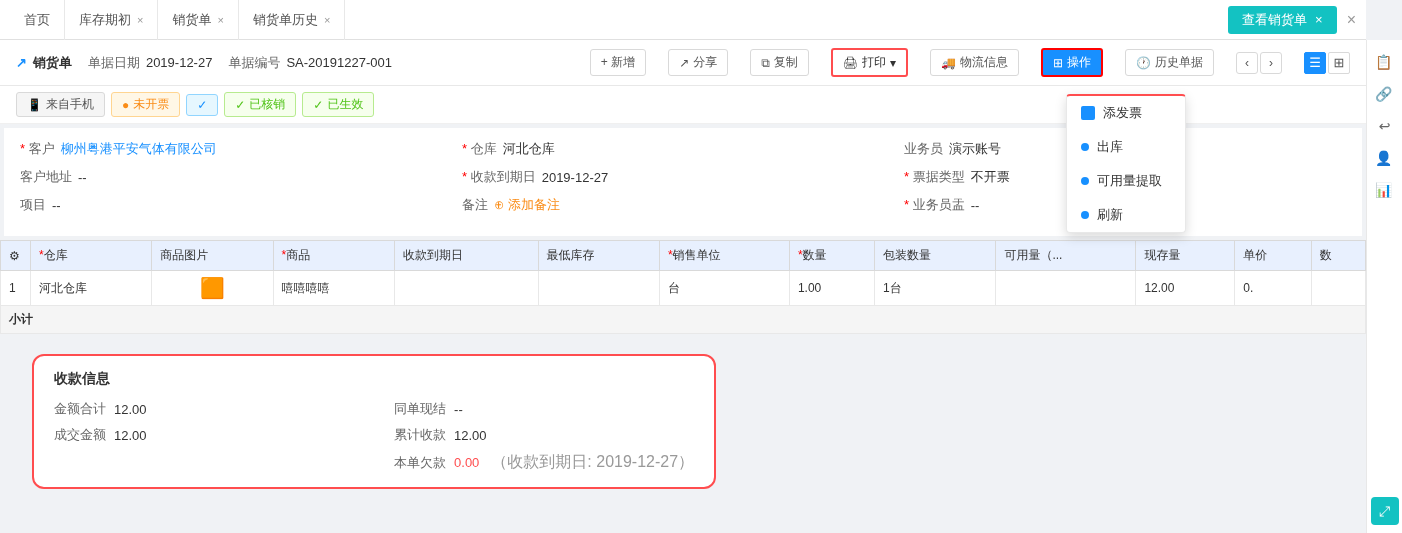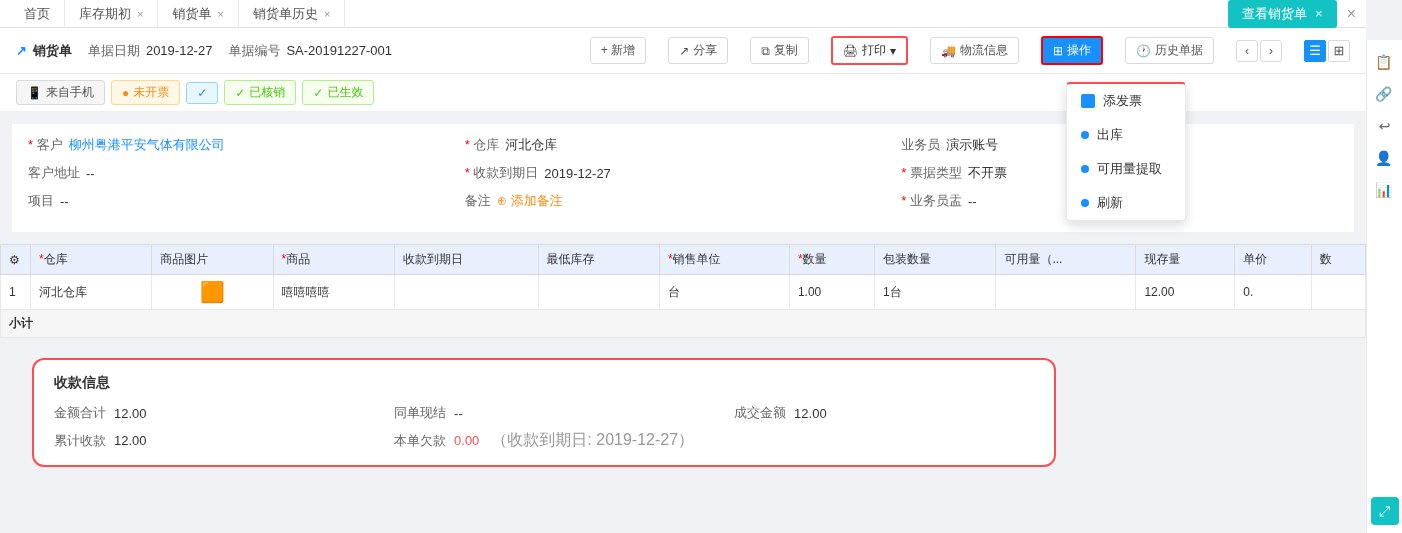--- a/index.html
+++ b/index.html
@@ -1,21 +1,21 @@
 <!DOCTYPE html>
 <html><head>
   <meta charset="utf-8">
   <style>
     * { box-sizing: border-box; margin: 0; padding: 0; }
     body { font-family: 'Microsoft YaHei', Arial, sans-serif; font-size: 13px; background: #f0f2f5; color: #333; }
 
     
     .tab-bar {
       display: flex; align-items: center; background: #fff; border-bottom: 1px solid #e0e0e0;
-      padding: 4px 10px; height: 28px; position: relative; justify-content: flex-end;
+      padding: 4px 10px; height: 40px; position: relative; justify-content: flex-end;
     }
     .tab {
       display: flex; align-items: center; padding: 0 14px; height: 40px; cursor: pointer;
       font-size: 13px; color: #555; border-right: 1px solid #e8e8e8; gap: 6px;
     }
     .tab .close-icon { color: #999; font-size: 11px; cursor: pointer; }
     .tab-action {
       margin-left: auto; background: #13c2c2; color: #fff; border: none;
       padding: 5px 14px; border-radius: 3px; cursor: pointer; font-size: 13px;
       display: flex; align-items: center; gap: 4px;
@@ -47,21 +47,21 @@
       display: inline-flex; align-items: center; gap: 4px; padding: 3px 10px;
       border-radius: 3px; font-size: 12px; cursor: pointer;
     }
     .badge-gray { background: #f5f5f5; border: 1px solid #d9d9d9; color: #555; }
     .badge-orange { background: #fff7e6; border: 1px solid #ffd591; color: #fa8c16; }
     .badge-blue { background: #e6f7ff; border: 1px solid #91d5ff; color: #1890ff; }
     .badge-green { background: #f6ffed; border: 1px solid #b7eb8f; color: #52c41a; }
 
     
     .form-area {
-      background: #fff; padding: 12px 16px; margin: 12px;
+      background: #fff; padding: 12px 16px; margin: 4px;
     }
     .form-row { display: flex; gap: 0; margin-bottom: 10px; }
     .form-field { display: flex; align-items: center; gap: 6px; flex: 1; min-width: 0; }
     .form-label { color: #666; white-space: nowrap; font-size: 13px; }
     .form-label.required::before { content: '* '; color: red; }
     .form-value { color: #333; font-size: 13px; }
     .form-value.link { color: #1890ff; cursor: pointer; }
 
     
     .table-area { background: #fff; overflow-x: auto; }
@@ -77,21 +77,21 @@
     .data-table tr:nth-child(even) td { background: #fafafa; }
     .subtotal-row td { background: #f5f5f5 !important; font-weight: bold; }
     .gear-col { width: 30px; text-align: center; }
 
     
     .payment-section {
       margin: 10px 16px; border: 2px solid #ff4d4f; border-radius: 12px;
       padding: 14px 20px; background: #fff; display: inline-block; min-width: 500px;
     }
     .payment-title { font-weight: bold; font-size: 14px; margin-bottom: 12px; }
-    .payment-grid { display: grid; grid-template-columns: 1fr 1fr 1fr; gap: 8px 40px; }
+    .payment-grid { display: grid; grid-template-columns: 1fr 1fr; gap: 8px 40px; }
     .payment-item { display: flex; align-items: center; gap: 8px; font-size: 13px; }
     .payment-item label { color: #666; white-space: nowrap; }
     .payment-item .val { color: #333; }
     .payment-item .val.red { color: #ff4d4f; }
     .payment-item .val.hint { color: #999; font-size: 16px; margin-left: 4px; }
 
     
     .dropdown-menu {
       position: absolute; top: 54px; right: 180px; background: #fff;
       border: 1px solid #e8e8e8; border-radius: 4px; box-shadow: 0 4px 12px rgba(0,0,0,0.15);

